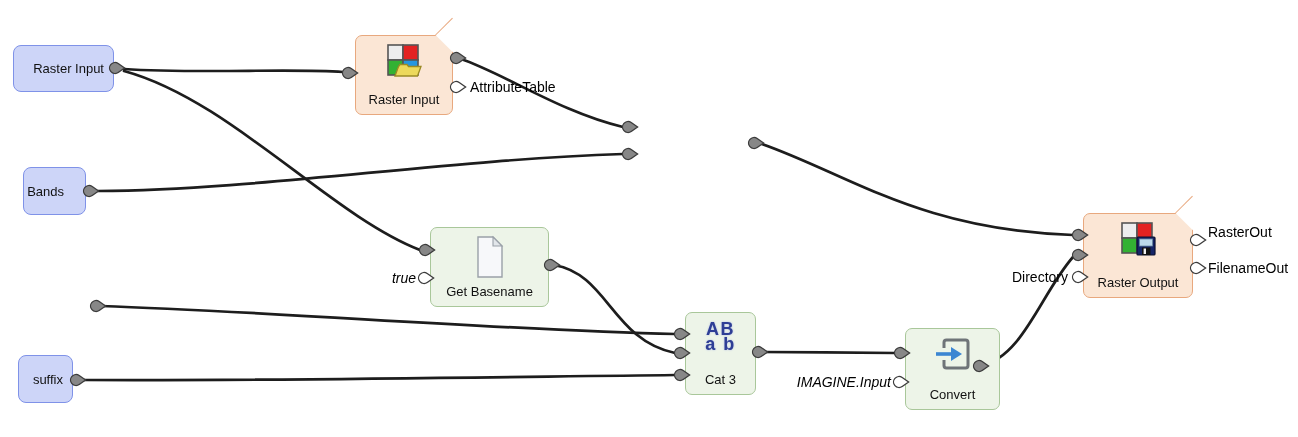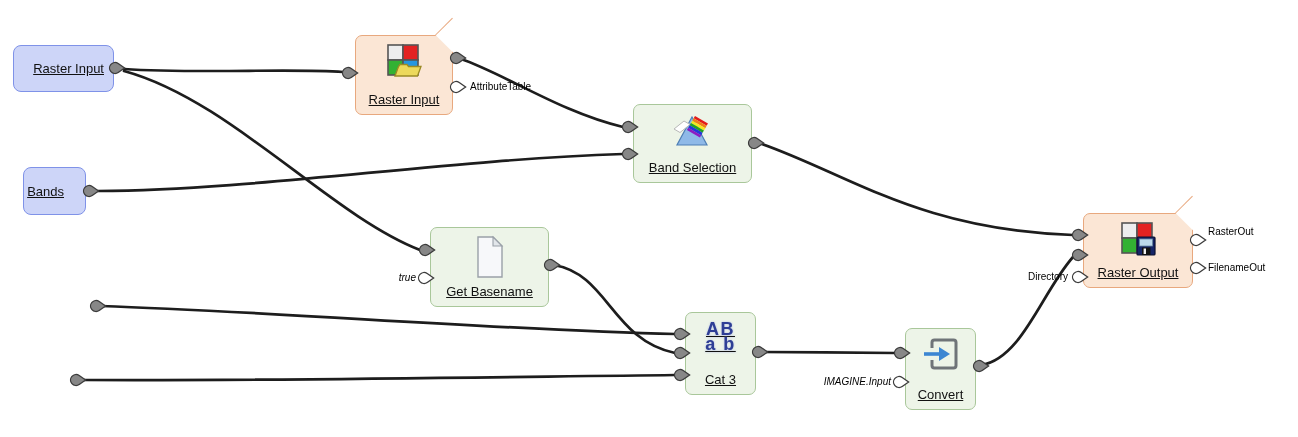--- a/index.html
+++ b/index.html
@@ -1,32 +1,32 @@
 <!DOCTYPE html>
 <html><head>
 <meta charset="utf-8">
 <style>
   html,body{margin:0;padding:0;background:#fff;}
   .canvas{position:relative;width:1298px;height:437px;background:#ffffff;
           font-family:"Liberation Sans",sans-serif;overflow:hidden;}
   .layer{position:absolute;left:0;top:0;}
   .node{position:absolute;box-sizing:border-box;display:flex;flex-direction:column;
-        align-items:center;font-size:13px;color:#111;text-decoration:underline;}
+        align-items:center;font-size:13px;color:#111;}
   .src{background:#cdd5f8;border:1px solid #7f92e8;border-radius:8px;
        flex-direction:row;align-items:center;justify-content:flex-end;padding-right:9px;}
   .proc{background:#edf4e8;border:1.5px solid #a9c79a;border-radius:7px;}
   .io{background:#fbe6d5;border:1.5px solid #e8a87e;border-radius:7px;}
   .io .chamfer{position:absolute;top:-13px;right:-13px;width:24px;height:24px;
        background:#ffffff;border-left:1.5px solid #e8a87e;transform:rotate(45deg);}
   .node .icon{margin-top:7px;line-height:0;}
   .node .label{margin-top:auto;padding-bottom:7px;white-space:nowrap;}
   .caticon{margin-top:9px;font-weight:bold;font-size:18px;line-height:15px;
        color:#2e3e95;letter-spacing:1.5px;text-align:center;
        text-shadow:0 0 2px #aab4e2;}
-  .port-label{position:absolute;font-size:10px;color:#000;white-space:nowrap;
+  .port-label{position:absolute;font-size:14px;color:#000;white-space:nowrap;
        transform:translateY(-52%);}
   .italic{font-style:italic;}
 </style>
 </head>
 <body>
 
 <div class="canvas">
 
   <svg class="layer" width="1298" height="437">
     <g fill="none" stroke="#1d1d1d" stroke-width="2.7" stroke-linecap="round">
@@ -45,84 +45,70 @@
 
   <div class="node src" style="left:13px;top:45px;width:101px;height:47px">
     <span class="label" style="margin:0;padding:0">Raster Input</span>
   </div>
 
   <div class="node src" style="left:23px;top:167px;width:63px;height:48px">
     <span class="label" style="margin:12px;padding:0">Bands</span>
   </div>
 
 
+  <div class="node src" style="left:18px;top:355px;width:55px;height:48px">
+    <span class="label" style="margin:0;padding:0">suffix</span>
+  </div>
 
   <div class="node io" style="left:355px;top:35px;width:98px;height:80px">
     <i class="chamfer"></i>
     <span class="icon">
       <svg width="40" height="38" viewBox="0 0 40 38">
         <rect x="4" y="2" width="15" height="15" fill="#ededee" stroke="#555" stroke-width="1.6"></rect>
         <rect x="19" y="2" width="15" height="15" fill="#e32222" stroke="#555" stroke-width="1.6"></rect>
         <rect x="4" y="17" width="15" height="15" fill="#33b133" stroke="#555" stroke-width="1.6"></rect>
         <rect x="19" y="17" width="15" height="15" fill="#2596e0" stroke="#555" stroke-width="1.6"></rect>
         <path d="M11,33 L14.5,23.5 L16,21.5 L23,21.5 L24.5,23.5 L37,23.5 L33.5,33 Z" fill="#ecd95c" stroke="#9b8b25" stroke-width="1.3"></path>
       </svg>
     </span>
     <span class="label">Raster Input</span>
   </div>
 
-  <div class="node proc" style="left:633px;top:104px;width:119px;height:79px">
-    <span class="icon">
-      <svg width="44" height="38" viewBox="0 0 44 38">
-        <polygon points="21,5 36,33 6,33" fill="#8fb9e8" stroke="#4f7fb5" stroke-width="1.2"></polygon>
-        <polygon points="3,17 13,9 19,12.5 9,20.5" fill="#ffffff" stroke="#b8b8b8" stroke-width="1"></polygon>
-        <g transform="translate(24,4) rotate(30)">
-          <rect x="0" y="0" width="15" height="2.7" fill="#e31b1b"></rect>
-          <rect x="0" y="2.7" width="15" height="2.7" fill="#f07f1a"></rect>
-          <rect x="0" y="5.4" width="15" height="2.7" fill="#f2ea1d"></rect>
-          <rect x="0" y="8.1" width="15" height="2.7" fill="#23a323"></rect>
-          <rect x="0" y="10.8" width="15" height="2.7" fill="#2338d8"></rect>
-          <rect x="0" y="13.5" width="15" height="2.7" fill="#8c1bc2"></rect>
-        </g>
-      </svg>
-    </span>
-    <span class="label">Band Selection</span>
-  </div>
 
   <div class="node proc" style="left:430px;top:227px;width:119px;height:80px">
     <span class="icon">
       <svg width="30" height="44" viewBox="0 0 30 44">
         <path d="M3,2 H18 L27,11 V42 H3 Z" fill="#f7f8fa" stroke="#9aa0a8" stroke-width="1.4"></path>
         <path d="M18,2 L27,11 H18 Z" fill="#e2e6ea" stroke="#9aa0a8" stroke-width="1.1"></path>
       </svg>
     </span>
     <span class="label">Get Basename</span>
   </div>
 
   <div class="node proc" style="left:685px;top:312px;width:71px;height:83px">
     <span class="caticon">
       <span>AB</span><br>
       <span>a b</span>
     </span>
     <span class="label">Cat 3</span>
   </div>
 
-  <div class="node proc" style="left:905px;top:328px;width:71px;height:82px">
+  <div class="node proc" style="left:905px;top:328px;width:95px;height:82px">
     <span class="icon">
       <svg width="38" height="38" viewBox="0 0 38 38">
         <rect x="10" y="4" width="24" height="28" rx="2.5" fill="none" stroke="#6f7478" stroke-width="3"></rect>
         <rect x="6" y="12" width="7" height="12" fill="#edf4e8"></rect>
         <line x1="2" y1="18" x2="19" y2="18" stroke="#3c86d2" stroke-width="3.6"></line>
         <polygon points="17,11 28,18 17,25" fill="#3c86d2"></polygon>
       </svg>
     </span>
     <span class="label">Convert</span>
   </div>
 
-  <div class="node io" style="left:1083px;top:213px;width:110px;height:75px">
+  <div class="node io" style="left:1083px;top:213px;width:110px;height:85px">
     <i class="chamfer"></i>
     <span class="icon">
       <svg width="38" height="38" viewBox="0 0 38 38">
         <rect x="3" y="2" width="15" height="15" fill="#ededee" stroke="#555" stroke-width="1.6"></rect>
         <rect x="18" y="2" width="15" height="15" fill="#e32222" stroke="#555" stroke-width="1.6"></rect>
         <rect x="3" y="17" width="15" height="15" fill="#33b133" stroke="#555" stroke-width="1.6"></rect>
         <rect x="18" y="16" width="18" height="18" rx="1" fill="#152468" stroke="#0a1030" stroke-width="1.2"></rect>
         <rect x="20.5" y="18" width="13" height="7" fill="#bdd9ec" stroke="#6a87a0" stroke-width="0.8"></rect>
         <rect x="23" y="26.5" width="8.5" height="7.5" fill="#111111"></rect>
         <rect x="24.6" y="27.5" width="2.4" height="5.5" fill="#eeeeee"></rect>

